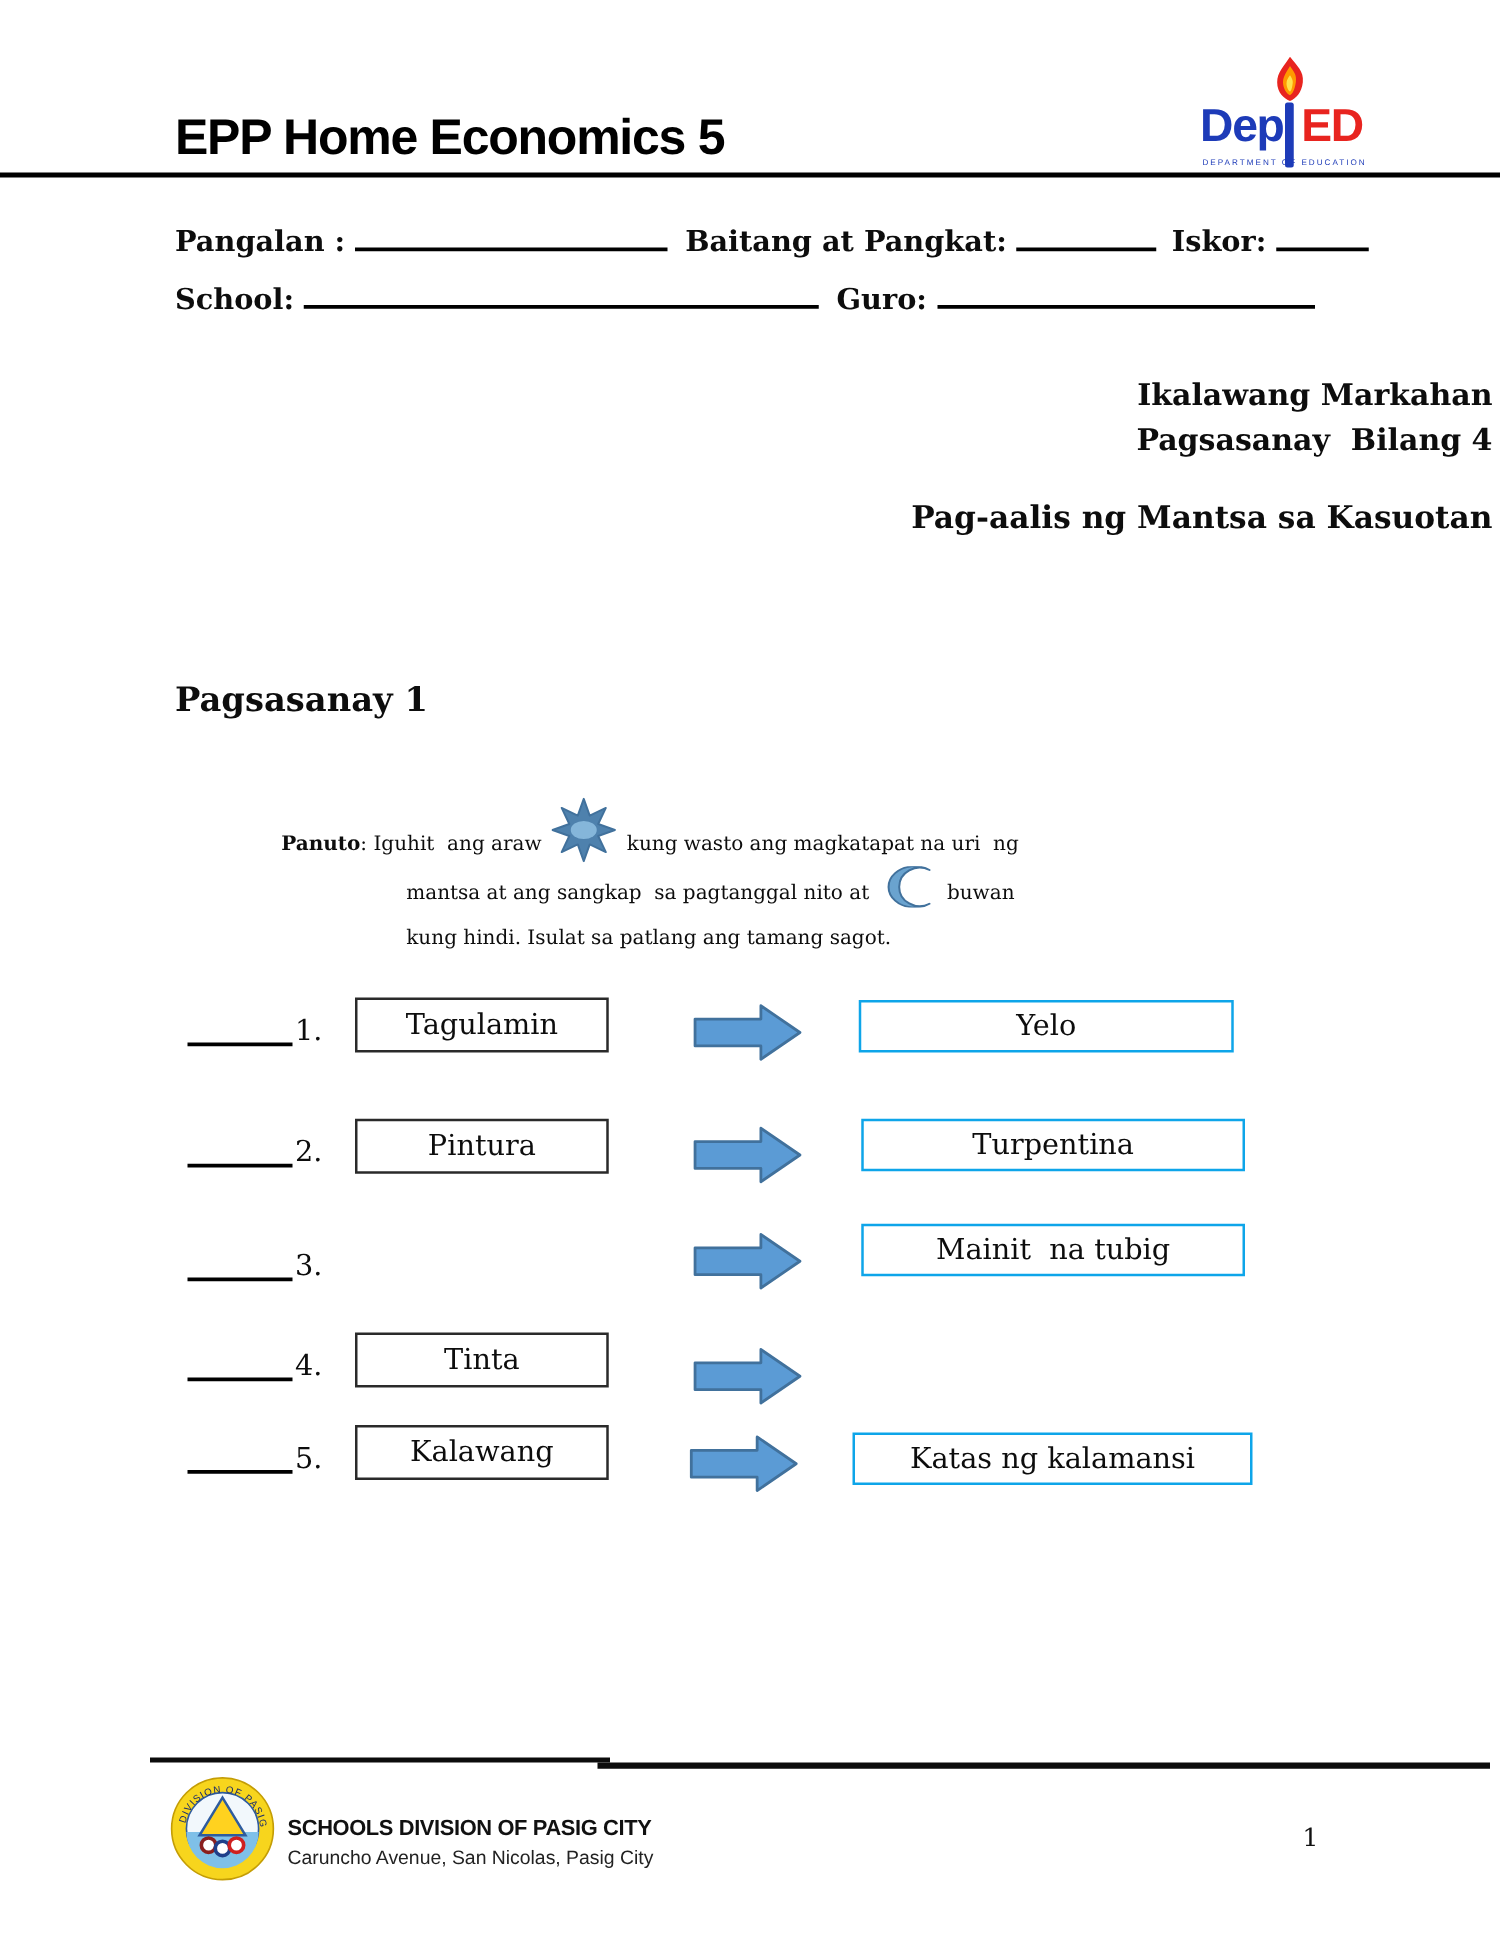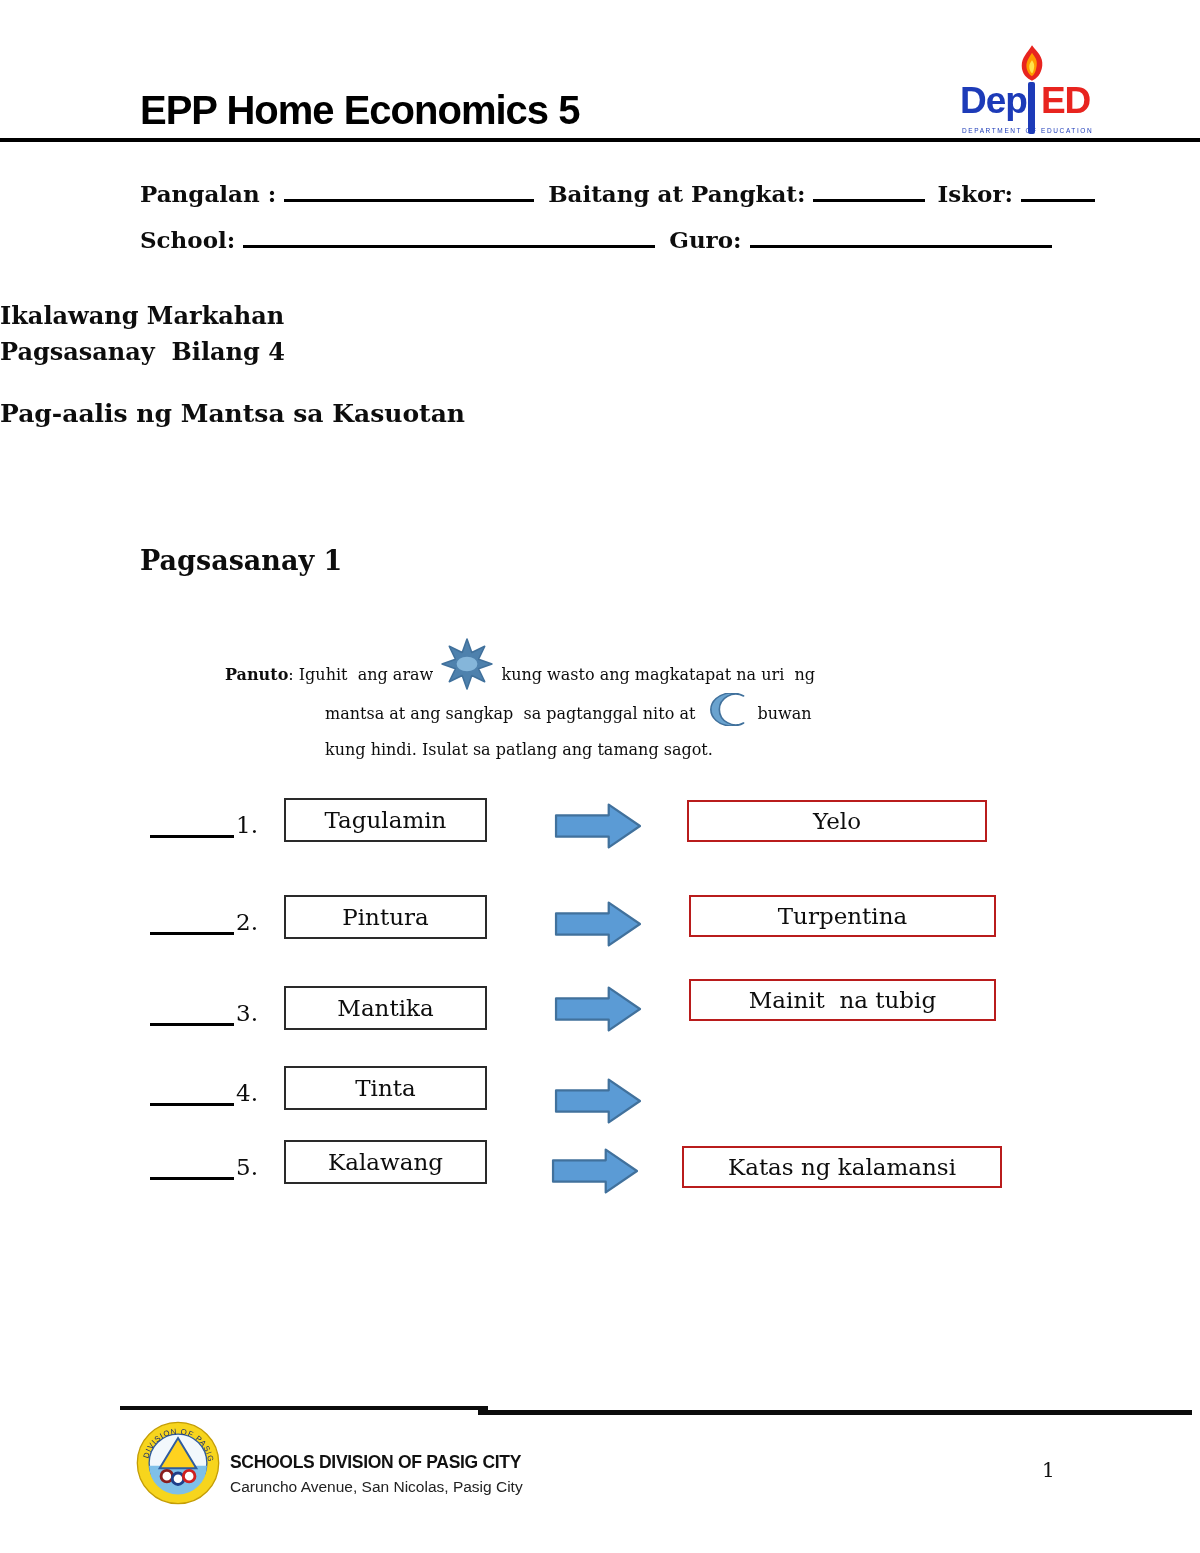--- a/index.html
+++ b/index.html
@@ -22,21 +22,21 @@
                  font-size:6.5px;letter-spacing:1.6px;color:#1d3bb8;white-space:nowrap;}
 
   
   .form-line{position:absolute;left:140px;display:flex;align-items:baseline;
              font-weight:700;font-size:23px;white-space:pre;}
   .form-line.l1{top:180px;}
   .form-line.l2{top:226px;}
   .blank{display:inline-block;height:4px;margin-bottom:-5px;border-bottom:3px solid #000;}
 
   
-  .center-title{position:absolute;left:0;width:1194px;text-align:left;font-weight:700;
+  .center-title{position:absolute;left:0;width:1194px;text-align:right;font-weight:700;
                 font-size:24px;white-space:pre;}
   .t1{top:301px;}
   .t2{top:337px;}
   .t3{top:399px;font-size:25px;}
 
   .section-heading{position:absolute;left:140px;top:545px;font-weight:700;font-size:27px;}
 
   
   .panuto{position:absolute;left:225px;top:622px;width:840px;font-size:16px;line-height:36px;
           padding-left:100px;text-indent:-100px;white-space:pre-wrap;}
@@ -44,21 +44,21 @@
   .sun-svg{vertical-align:-10px;margin:0 3px;}
   .moon-svg{vertical-align:-7px;margin:0 2px;}
 
   
   .match-row{position:absolute;left:0;width:1200px;height:52px;}
   .numline{position:absolute;left:150px;top:14px;font-size:23px;white-space:nowrap;}
   .numblank{display:inline-block;width:84px;height:4px;margin-bottom:-5px;border-bottom:3px solid #000;}
   .numtext{margin-left:2px;}
   .lbox{position:absolute;left:284px;top:0;width:199px;height:40px;border:2px solid #2a2a2a;
         display:flex;align-items:center;justify-content:center;font-size:23px;white-space:pre;}
-  .rbox{position:absolute;height:38px;border:2px solid #b91c1c;display:flex;align-items:center;
+  .rbox{position:absolute;height:38px;border:2px solid #0ea5e9;display:flex;align-items:center;
         justify-content:center;font-size:23px;white-space:pre;}
   .arrow-svg{position:absolute;left:553px;}
 
   
   .foot-lineA{position:absolute;left:120px;top:1406px;width:368px;height:4px;background:#0c0c0c;}
   .foot-lineB{position:absolute;left:478px;top:1410px;width:714px;height:5px;background:#0c0c0c;}
   .seal{position:absolute;left:136px;top:1420px;width:84px;height:86px;}
   .foot-division{position:absolute;left:230px;top:1452px;font-family:"Liberation Sans",sans-serif;
                  font-weight:700;font-size:17.5px;letter-spacing:-0.3px;color:#111;}
   .foot-address{position:absolute;left:230px;top:1478px;font-family:"Liberation Sans",sans-serif;
@@ -129,21 +129,20 @@
     <span class="numline"><span class="numblank"></span><span class="numtext">2.</span></span>
     <div class="lbox"><span>Pintura</span></div>
     <svg class="arrow-svg" style="top:4px;" width="90" height="50" viewBox="0 0 100 56">
         <polygon points="3,16 62,16 62,4 97,28 62,52 62,40 3,40" fill="#5B9BD5" stroke="#41719C" stroke-width="2.5" stroke-linejoin="round"></polygon>
       </svg>
     <div class="rbox" style="left:689px;top:0px;width:303px;"><span>Turpentina</span></div>
   </div>
 
   <div class="match-row" style="top:986px;">
     <span class="numline"><span class="numblank"></span><span class="numtext">3.</span></span>
-    <div class="lbox"><span>Mantika</span></div>
     <svg class="arrow-svg" style="top:-2px;" width="90" height="50" viewBox="0 0 100 56">
         <polygon points="3,16 62,16 62,4 97,28 62,52 62,40 3,40" fill="#5B9BD5" stroke="#41719C" stroke-width="2.5" stroke-linejoin="round"></polygon>
       </svg>
     <div class="rbox" style="left:689px;top:-7px;width:303px;"><span>Mainit  na tubig</span></div>
   </div>
 
   <div class="match-row" style="top:1066px;">
     <span class="numline"><span class="numblank"></span><span class="numtext">4.</span></span>
     <div class="lbox"><span>Tinta</span></div>
     <svg class="arrow-svg" style="top:10px;" width="90" height="50" viewBox="0 0 100 56">

